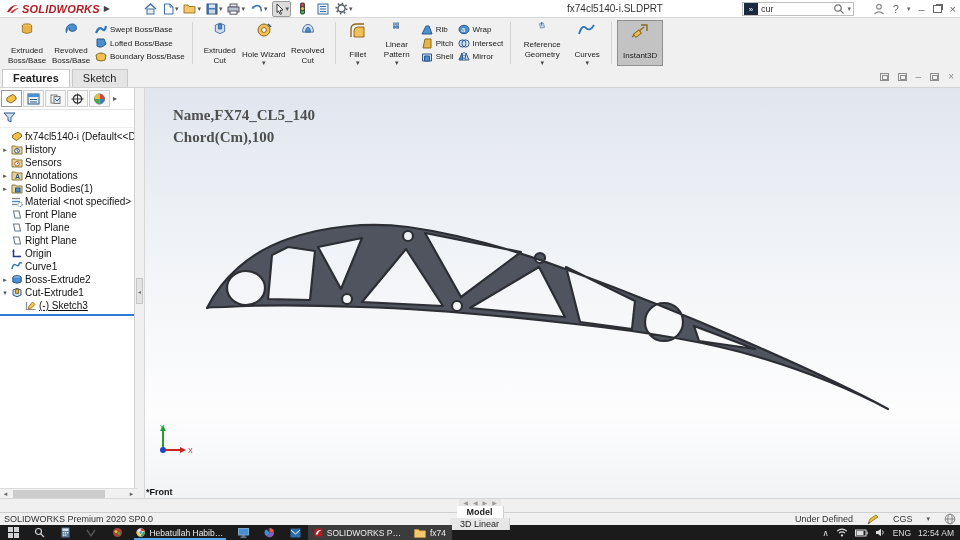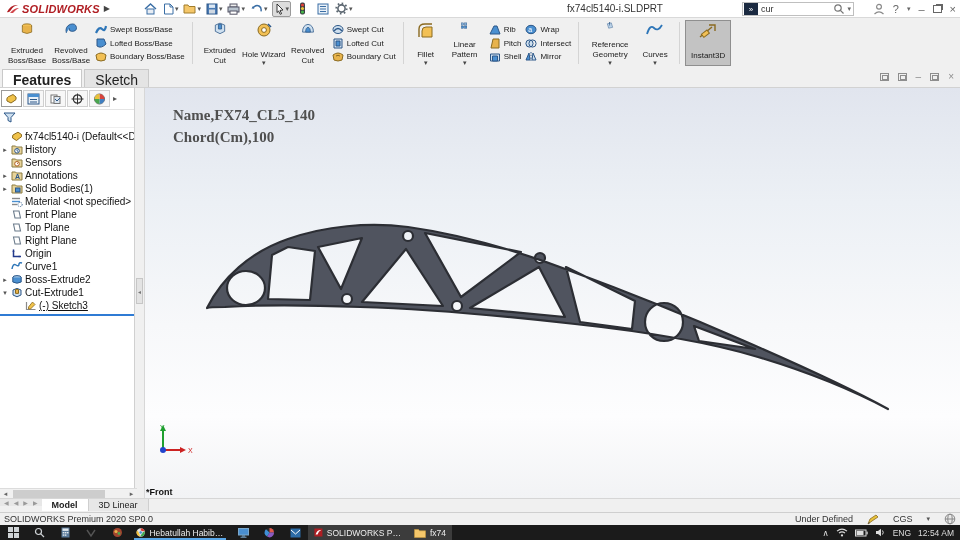--- a/index.html
+++ b/index.html
@@ -31,21 +31,21 @@
   .bigbtn { width:44px; display:flex; flex-direction:column; align-items:center; justify-content:flex-start; padding-top:2px; text-align:center; }
   .bigbtn .lbl { font-size:8px; line-height:10px; color:#1a1a1a; margin-top:10px; }
   .bigbtn .dd { font-size:7px; color:#444; line-height:6px; }
   .stack { display:flex; flex-direction:column; justify-content:space-between; padding:3px 2px; }
   .smallbtn { display:flex; align-items:center; gap:3px; height:13px; }
   .smallbtn .lbl { font-size:8px; color:#1a1a1a; white-space:nowrap; }
   .bigbtn.pressed { background:#c3c3c3; border:1px solid #8f8f8f; }
 
   
   .tabrow { position:relative; height:21px; background:#f0f0f0; border-bottom:1px solid #d2d2d2; display:flex; align-items:flex-end; }
-  .ftab { height:18px; padding:2px 10px; font-size:14px; color:#222; border:1px solid #c9c9c9; border-bottom:none; background:#e4e4e4; margin-left:2px; }
+  .ftab { height:18px; padding:2px 10px; font-size:11px; color:#222; border:1px solid #c9c9c9; border-bottom:none; background:#e4e4e4; margin-left:2px; }
   .ftab.active { background:#fff; font-weight:bold; }
   .docwin-controls { position:absolute; right:6px; top:4px; display:flex; gap:9px; align-items:center; color:#8d8d8d; font-size:10px; }
   .dw-box { width:9px; height:8px; border:1px solid #8d8d8d; position:relative; }
   .dw-box:after { content:""; position:absolute; left:1px; top:1px; width:4px; height:3px; border:1px solid #8d8d8d; }
 
   
   .main { position:relative; height:410px; display:flex; }
   .panel { width:135px; background:#fff; border-right:1px solid #d0d0d0; position:relative; }
   .panel-header { display:flex; align-items:center; gap:1px; padding:2px 1px; border-bottom:1px solid #e4e4e4; }
   .ph-btn { width:21px; height:17px; border:1px solid #cfcfcf; background:#f7f7f7; display:flex; align-items:center; justify-content:center; }
@@ -68,21 +68,21 @@
   .airfoil-svg { position:absolute; left:0; top:0; }
   .triad { position:absolute; left:8px; bottom:42px; }
 
   
   .hscroll { position:absolute; left:0; bottom:0; width:137px; height:10px; background:#f1f1f1; border-top:1px solid #dcdcdc; display:flex; align-items:center; z-index:5; }
   .hscroll .sb { width:11px; font-size:7px; color:#666; text-align:center; }
   .hscroll .track { flex:1; height:8px; position:relative; }
   .hscroll .thumb { position:absolute; left:2px; top:0; width:92px; height:8px; background:#cdcdcd; }
 
   
-  .bottomrow { height:14px; background:#f0f0f0; border-top:1px solid #d6d6d6; display:flex; align-items:flex-start; }
+  .bottomrow { height:14px; background:#f0f0f0; border-top:1px solid #d6d6d6; display:flex; align-items:center;flex-direction:column; }
   .navcluster { display:flex; align-items:center; gap:1px; padding:0 2px; background:#e7e7e7; }
   .navbtn { font-size:6px; color:#9a9a9a; padding:0 2px; }
   .btab { padding:1px 10px; font-size:9px; color:#222; border-right:1px solid #cfcfcf; background:#e7e7e7; display:flex; align-items:center; }
   .btab.active { background:#fff; font-weight:bold; }
 
   
   .statusbar { height:13px; background:#f0f0f0; border-top:1px solid #cfcfcf; display:flex; align-items:center; font-size:9px; color:#333; padding:0 4px; }
   .status-right { margin-left:auto; display:flex; align-items:center; gap:14px; }
 
   
@@ -264,43 +264,20 @@
           </svg>
         <span class="lbl">Hole Wizard</span>
         <span class="dd">▾</span>
       </div>
       <div class="bigbtn">
         <svg width="20" height="18" viewBox="0 0 20 18">
             <path d="M3 13 Q3 4 10 3 Q17 4 17 13 Z" fill="#cfe0ef" stroke="#2c5788"></path>
             <path d="M7 13 Q7 7 10 7 Q13 7 13 13 Z" fill="#4a8fd0" stroke="#2c5788"></path>
           </svg>
         <span class="lbl">Revolved Cut</span>
-      </div>
-      <div class="stack">
-        <div class="smallbtn">
-          <svg width="12" height="11" viewBox="0 0 12 11">
-              <ellipse cx="6" cy="5.5" rx="5" ry="4" fill="#cfe0ef" stroke="#2c5788"></ellipse>
-              <path d="M2 7 Q6 2 10 7" fill="none" stroke="#2c5788" stroke-width="1.4"></path>
-            </svg>
-          <span class="lbl">Swept Cut</span>
-        </div>
-        <div class="smallbtn">
-          <svg width="12" height="11" viewBox="0 0 12 11">
-              <path d="M2 1 H10 V10 H2 Z" fill="#cfe0ef" stroke="#2c5788"></path>
-              <path d="M4 3 H8 V8 H4 Z" fill="#4a8fd0" stroke="#2c5788"></path>
-            </svg>
-          <span class="lbl">Lofted Cut</span>
-        </div>
-        <div class="smallbtn">
-          <svg width="12" height="11" viewBox="0 0 12 11">
-              <path d="M1 4 Q6 0 11 4 L10 9 Q6 11 2 9 Z" fill="#e8b34b" stroke="#8a6a20"></path>
-              <path d="M4 5 Q6 3.6 8 5" fill="none" stroke="#8a6a20"></path>
-            </svg>
-          <span class="lbl">Boundary Cut</span>
-        </div>
       </div>
     </div>
 
     <div class="rsep"></div>
 
     <div class="rgroup">
       <div class="bigbtn" style="width:34px">
         <svg width="20" height="18" viewBox="0 0 20 18">
             <path d="M3 15 V7 Q3 2 9 2 H16" fill="none" stroke="#8a6a20" stroke-width="1.4"></path>
             <path d="M6 15 V9 Q6 5 10 5 H16 V15 Z" fill="#f2c055" stroke="#8a6a20"></path>

